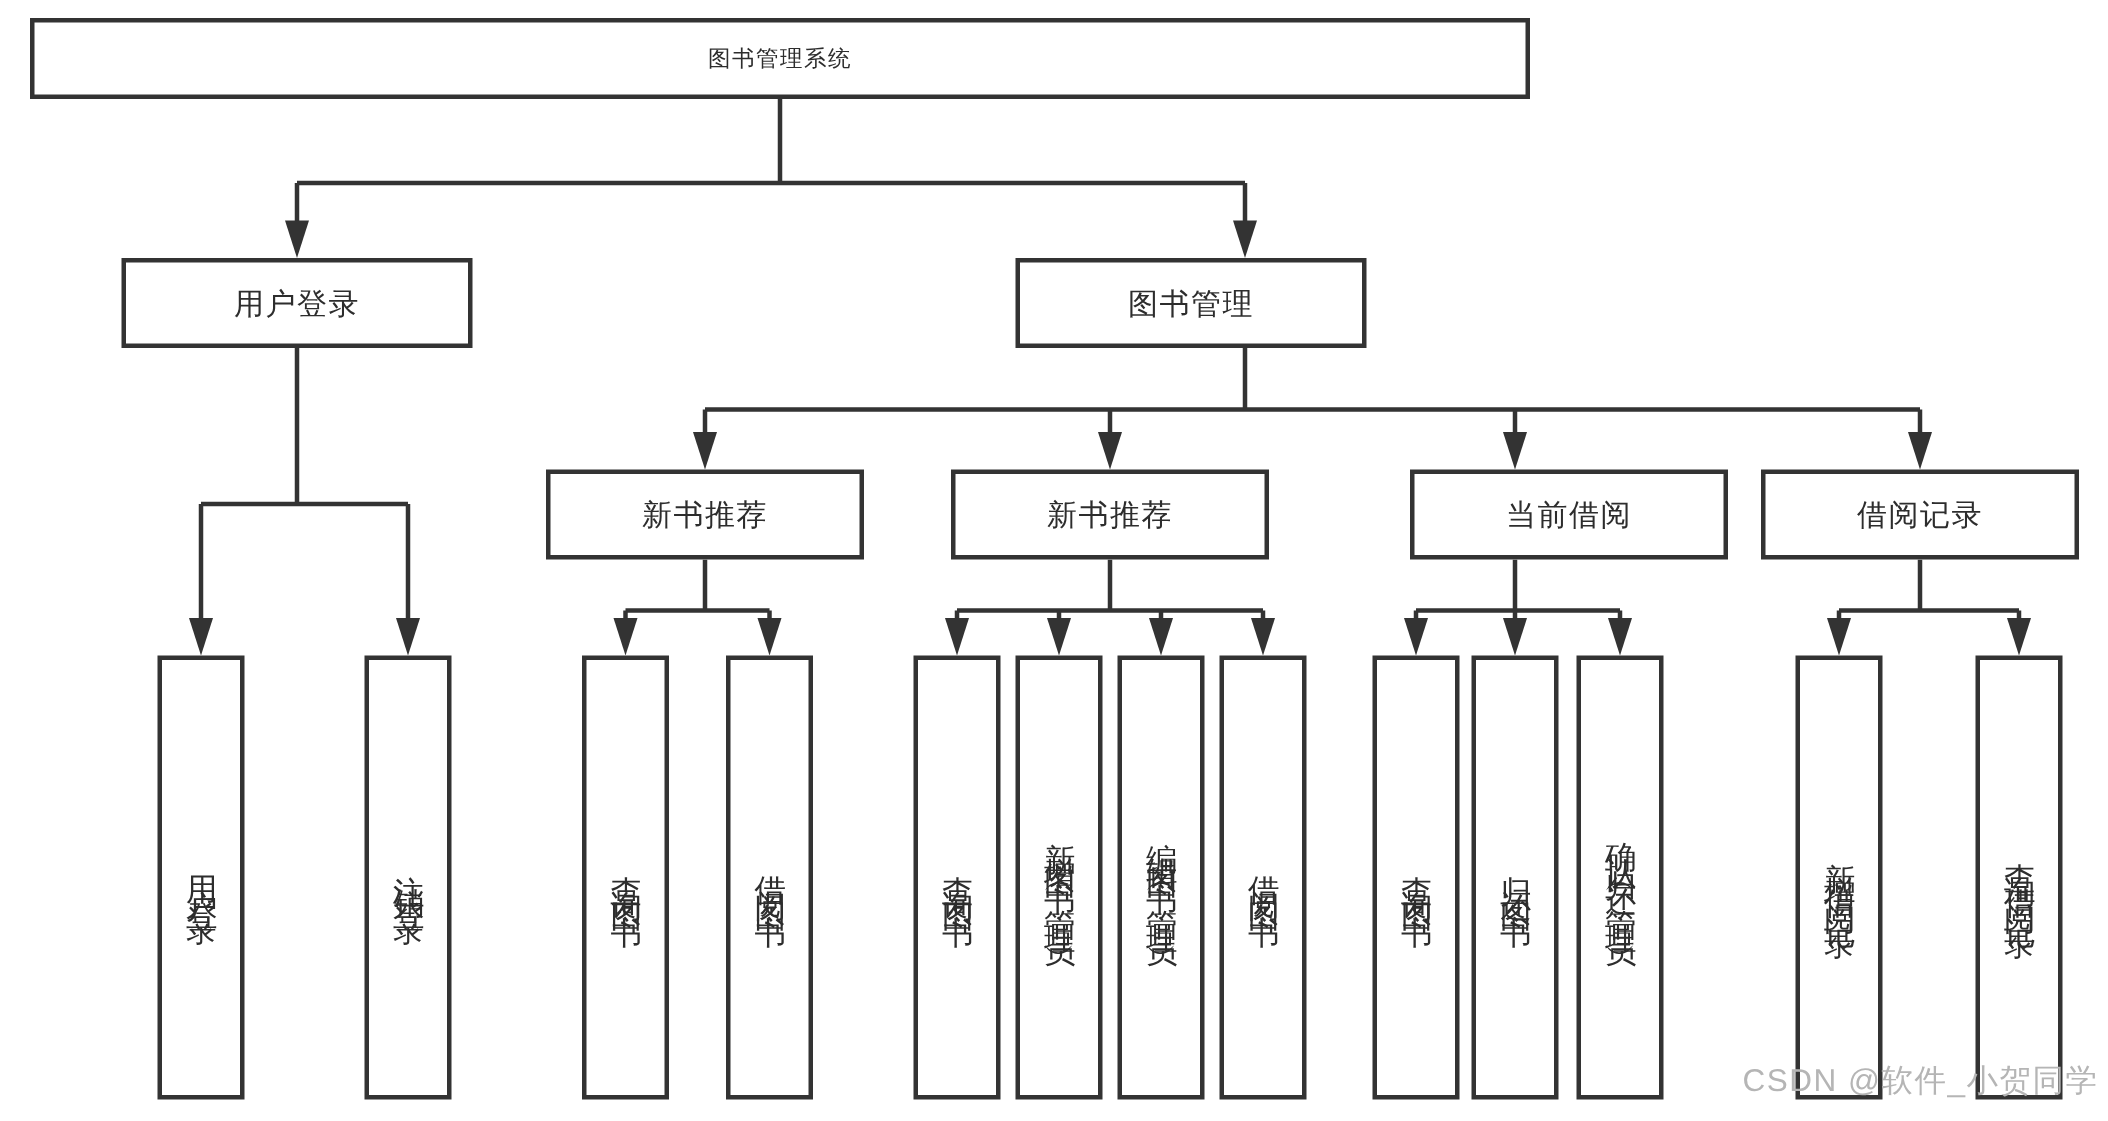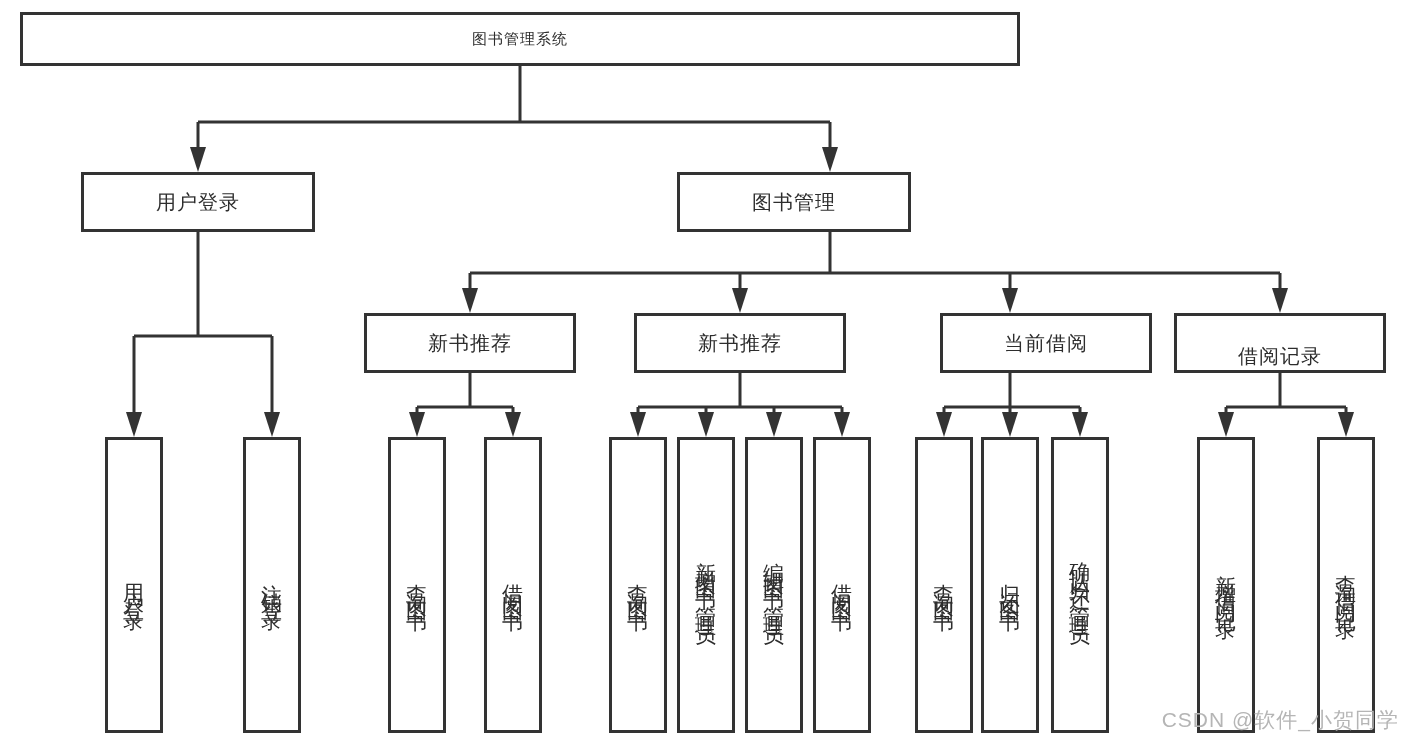--- a/index.html
+++ b/index.html
@@ -96,21 +96,21 @@
 
   <div class="node lvl3" style="left:364px;">
     <span>新书推荐</span>
   </div>
   <div class="node lvl3" style="left:634px;">
     <span>新书推荐</span>
   </div>
   <div class="node lvl3" style="left:940px;">
     <span>当前借阅</span>
   </div>
-  <div class="node lvl3" style="left:1174px;align-items:flex-end;">
+  <div class="node lvl3" style="left:1174px;">
     <span>借阅记录</span>
   </div>
 
   <div class="node leaf" style="left:105px;">
     <span>用户登录</span>
   </div>
   <div class="node leaf" style="left:243px;">
     <span>注销登录</span>
   </div>
 

